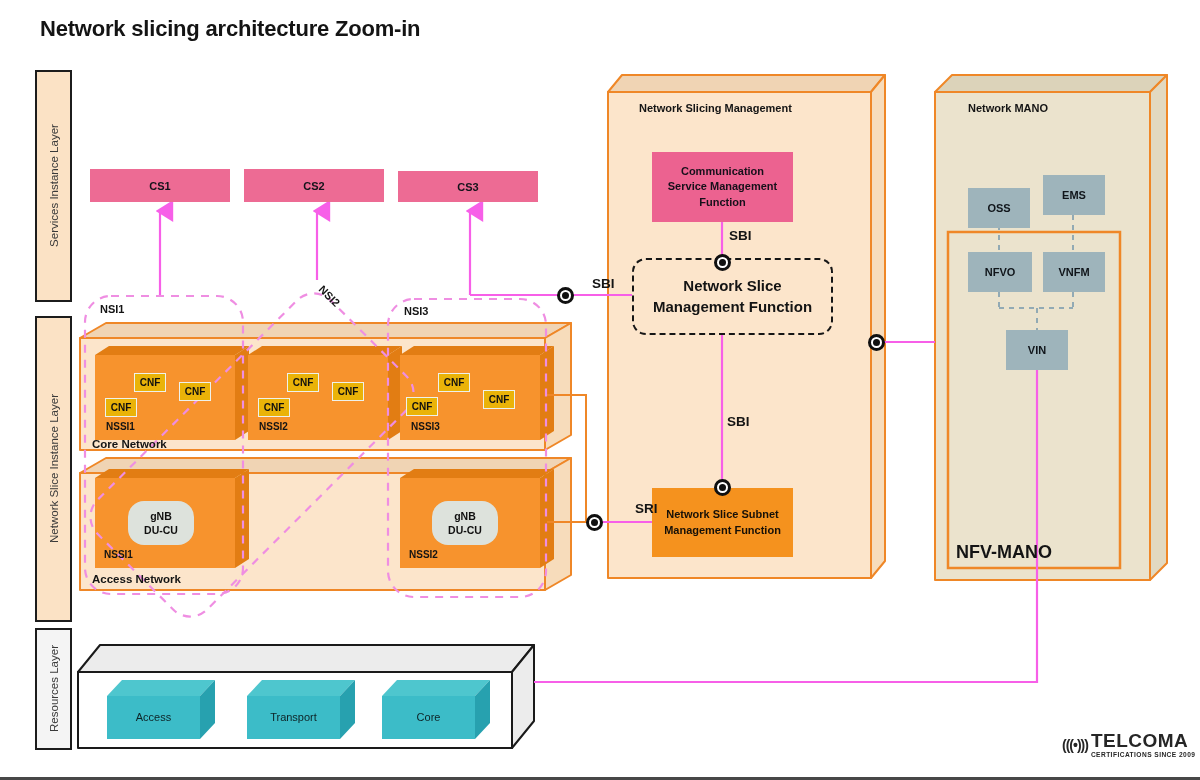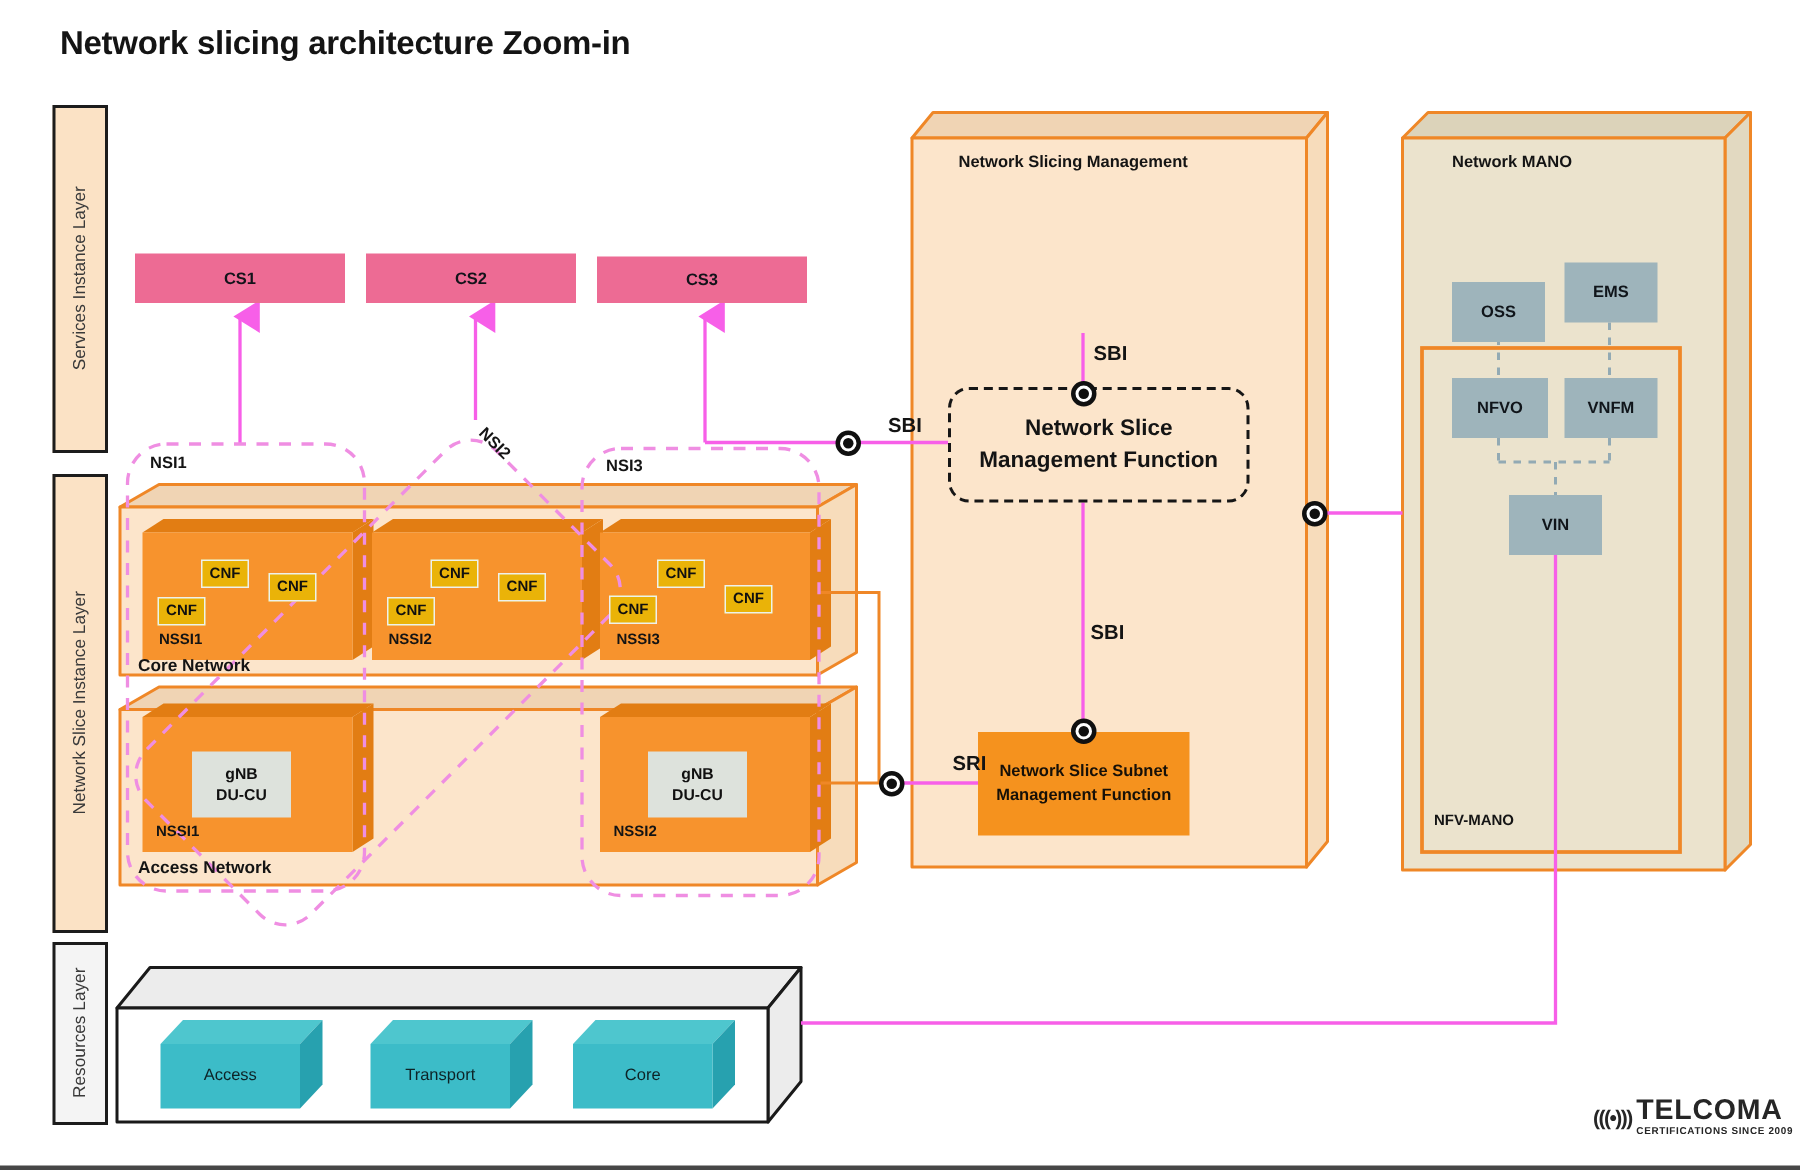--- a/index.html
+++ b/index.html
@@ -8,31 +8,31 @@
     font-family:"Liberation Sans", sans-serif;overflow:hidden;color:#111;
   }
   .abs{position:absolute;}
   svg.bg{position:absolute;left:0;top:0;}
   .box{display:flex;align-items:center;justify-content:center;text-align:center;box-sizing:border-box;}
   .title{font-size:22px;font-weight:700;letter-spacing:-0.2px;color:#141414;}
   .vband{position:absolute;border:2px solid #1c1c1c;box-sizing:border-box;background:#fbe2c5;}
   .vlabel{position:absolute;transform:rotate(-90deg);text-align:center;font-size:11.5px;font-weight:500;color:#3a3a3a;}
   .cs{background:#ed6b94;font-size:11px;font-weight:600;color:#13131a;}
   .chip{background:#eab308;border:1px solid #eef1ec;font-size:10px;font-weight:600;width:32px;height:19px;color:#101010;}
-  .gnb{background:#dde2dc;font-size:10.5px;font-weight:600;line-height:1.35;color:#101010;}
+  .gnb{background:#dde2dc;font-size:10.5px;font-weight:600;line-height:1.35;color:#101010;border-radius:16px;}
   .nssiLabel{font-size:10px;font-weight:600;color:#141414;}
   .netLabel{font-size:11.5px;font-weight:600;color:#141414;}
   .nsiLabel{font-size:11px;font-weight:600;color:#141414;}
   .mgmtTitle{font-size:11px;font-weight:600;color:#141414;padding-left:20px;}
   .pinkFn{background:#ec6290;font-size:11px;font-weight:600;line-height:1.4;color:#16101a;}
   .orangeFn{background:#f5921e;font-size:11px;font-weight:600;line-height:1.4;color:#161008;}
   .nsmf{border:2.5px dashed #161616;border-radius:14px;font-size:15px;font-weight:600;line-height:1.35;color:#141414;background:transparent;}
   .ifLabel{font-size:13.5px;font-weight:700;color:#141414;}
   .manoBox{background:#9eb4bb;font-size:11px;font-weight:600;color:#10151a;}
-  .nfvManoLabel{font-size:10px;font-weight:600;color:#141414;}
+  .nfvManoLabel{font-size:18px;font-weight:600;color:#141414;}
   .physTitle{font-size:15px;font-weight:600;color:#141414;}
   .tealLabel{font-size:11px;font-weight:500;color:#0d2326;}
   .port{position:absolute;width:17px;height:17px;border:3px solid #101010;border-radius:50%;background:#fff;
         box-sizing:border-box;display:flex;align-items:center;justify-content:center;z-index:40;}
   .port span{width:7px;height:7px;border-radius:50%;background:#101010;display:block;}
   .logo{position:absolute;display:flex;align-items:center;gap:3px;color:#262626;}
   .logoMark{font-size:14px;font-weight:700;letter-spacing:-1px;}
   .logoName{font-size:19px;font-weight:800;letter-spacing:0.5px;line-height:1;}
   .logoTag{font-size:6.6px;font-weight:600;letter-spacing:0.45px;margin-top:1px;}
   .bottomBar{position:absolute;left:0;top:777px;width:1200px;height:3px;background:#474747;}
@@ -191,20 +191,21 @@
     <span>gNB</span>
     <span>DU-CU</span>
   </div>
   <div class="abs box gnb" style="left:432px;top:501px;width:66px;height:44px;flex-direction:column;">
     <span>gNB</span>
     <span>DU-CU</span>
   </div>
 
   <div class="abs mgmtTitle" style="left:619px;top:102px;">Network Slicing Management</div>
 
+  <div class="abs box pinkFn" style="left:652px;top:152px;width:141px;height:70px;padding:4px 10px;">Communication Service Management Function</div>
 
   <div class="abs box nsmf" style="left:632px;top:258px;width:201px;height:77px;flex-direction:column;">
     <span>Network Slice</span>
     <span>Management Function</span>
   </div>
 
   <div class="abs box orangeFn" style="left:652px;top:488px;width:141px;height:69px;flex-direction:column;">
     <span>Network Slice Subnet</span>
     <span>Management Function</span>
   </div>

